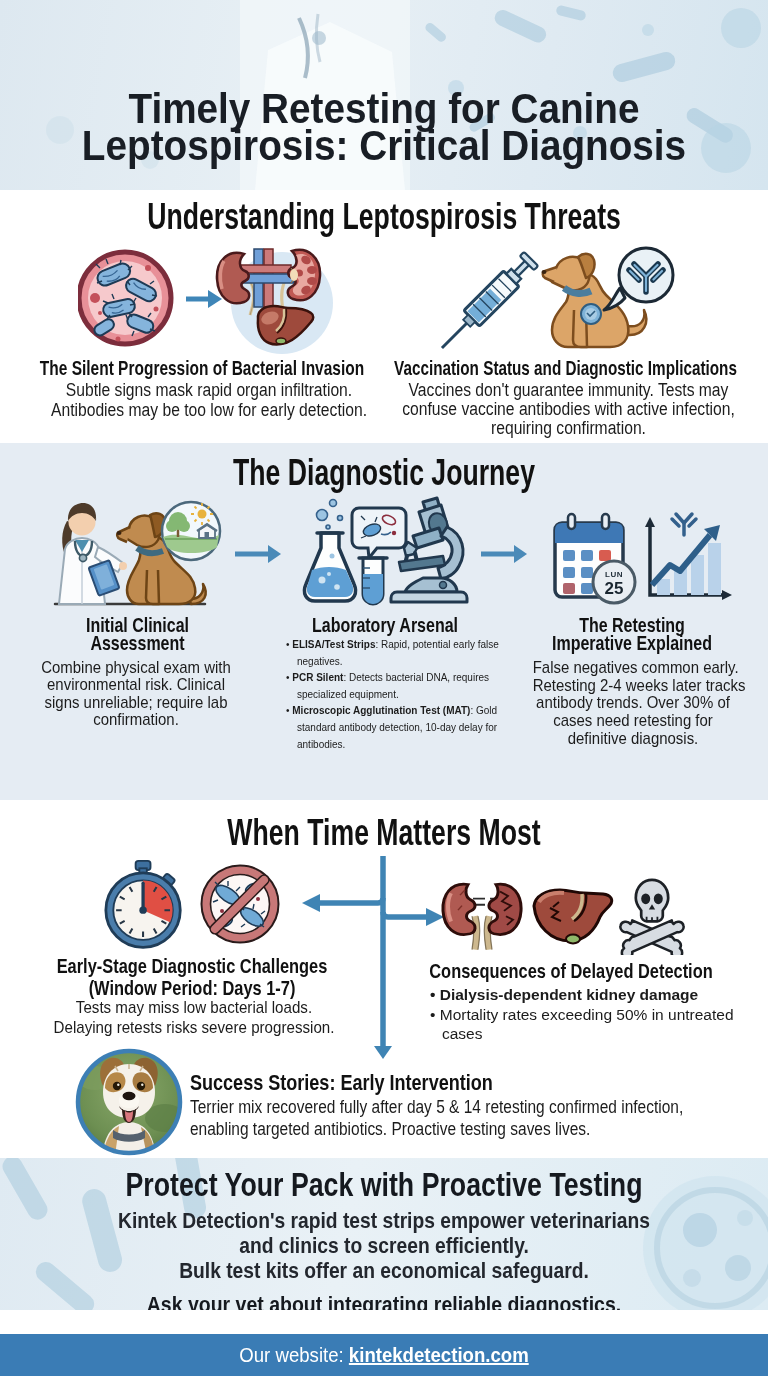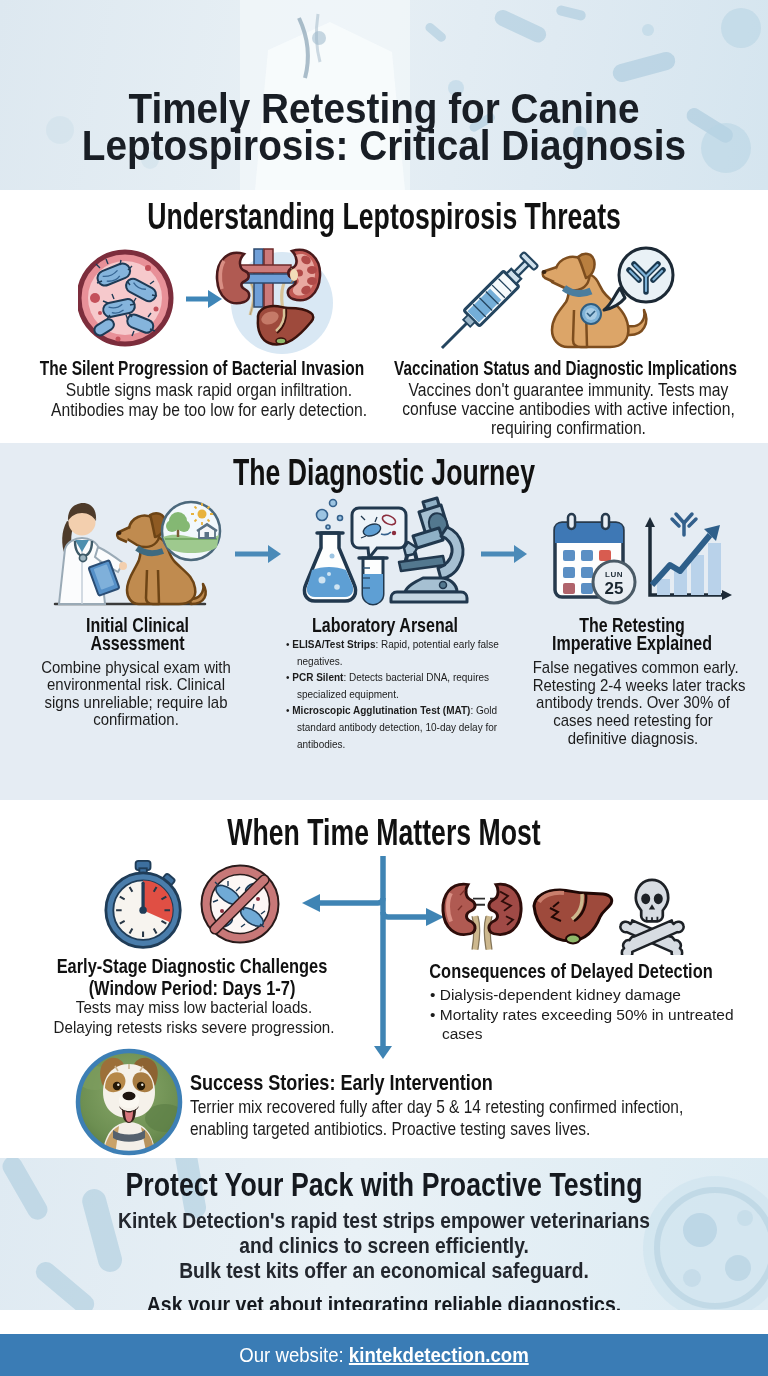--- a/index.html
+++ b/index.html
@@ -439,21 +439,21 @@
         <path d="M214 47 v-5 M220 47.5 v-5 M226 47 v-5" stroke="#1d2126" stroke-width="2"></path>
       </g>
 </svg>
   </div>
 
   <h3 class="abs c" style="left:-58px;top:955px;width:500px;font-size:20.5px;line-height:22px;color:#111;transform:scaleX(0.80);">Early-Stage Diagnostic Challenges<br>(Window Period: Days 1-7)</h3>
   <p class="abs c" style="left:-56px;top:998px;width:500px;font-size:17px;line-height:20px;color:#1c1c1c;transform:scaleX(0.89);white-space:nowrap;">Tests may miss low bacterial loads.<br>Delaying retests risks severe progression.</p>
 
   <h3 class="abs c" style="left:321px;top:959px;width:500px;font-size:20.5px;color:#111;transform:scaleX(0.80);white-space:nowrap;">Consequences of Delayed Detection</h3>
   <div class="abs" style="left:425px;top:985px;width:310px;font-size:15.5px;line-height:19.5px;color:#1c1c1c;">
-    <div style="padding-left:17px;text-indent:-12px;">• Dialysis-dependent kidney damage</div>
+    <div style="padding-left:17px;text-indent:-12px;font-weight:bold;">• Dialysis-dependent kidney damage</div>
     <div style="padding-left:17px;text-indent:-12px;">• Mortality rates exceeding 50% in untreated cases</div>
   </div>
 
   <div class="abs" id="dog-photo" style="left:75px;top:1048px;width:108px;height:108px;">
     <svg width="108" height="108" viewBox="0 0 108 108">
       <defs>
         <clipPath id="dogclip">
             <circle cx="54" cy="54" r="51"></circle>
           </clipPath>
         <radialGradient id="grassbg" cx="50%" cy="40%" r="75%">

